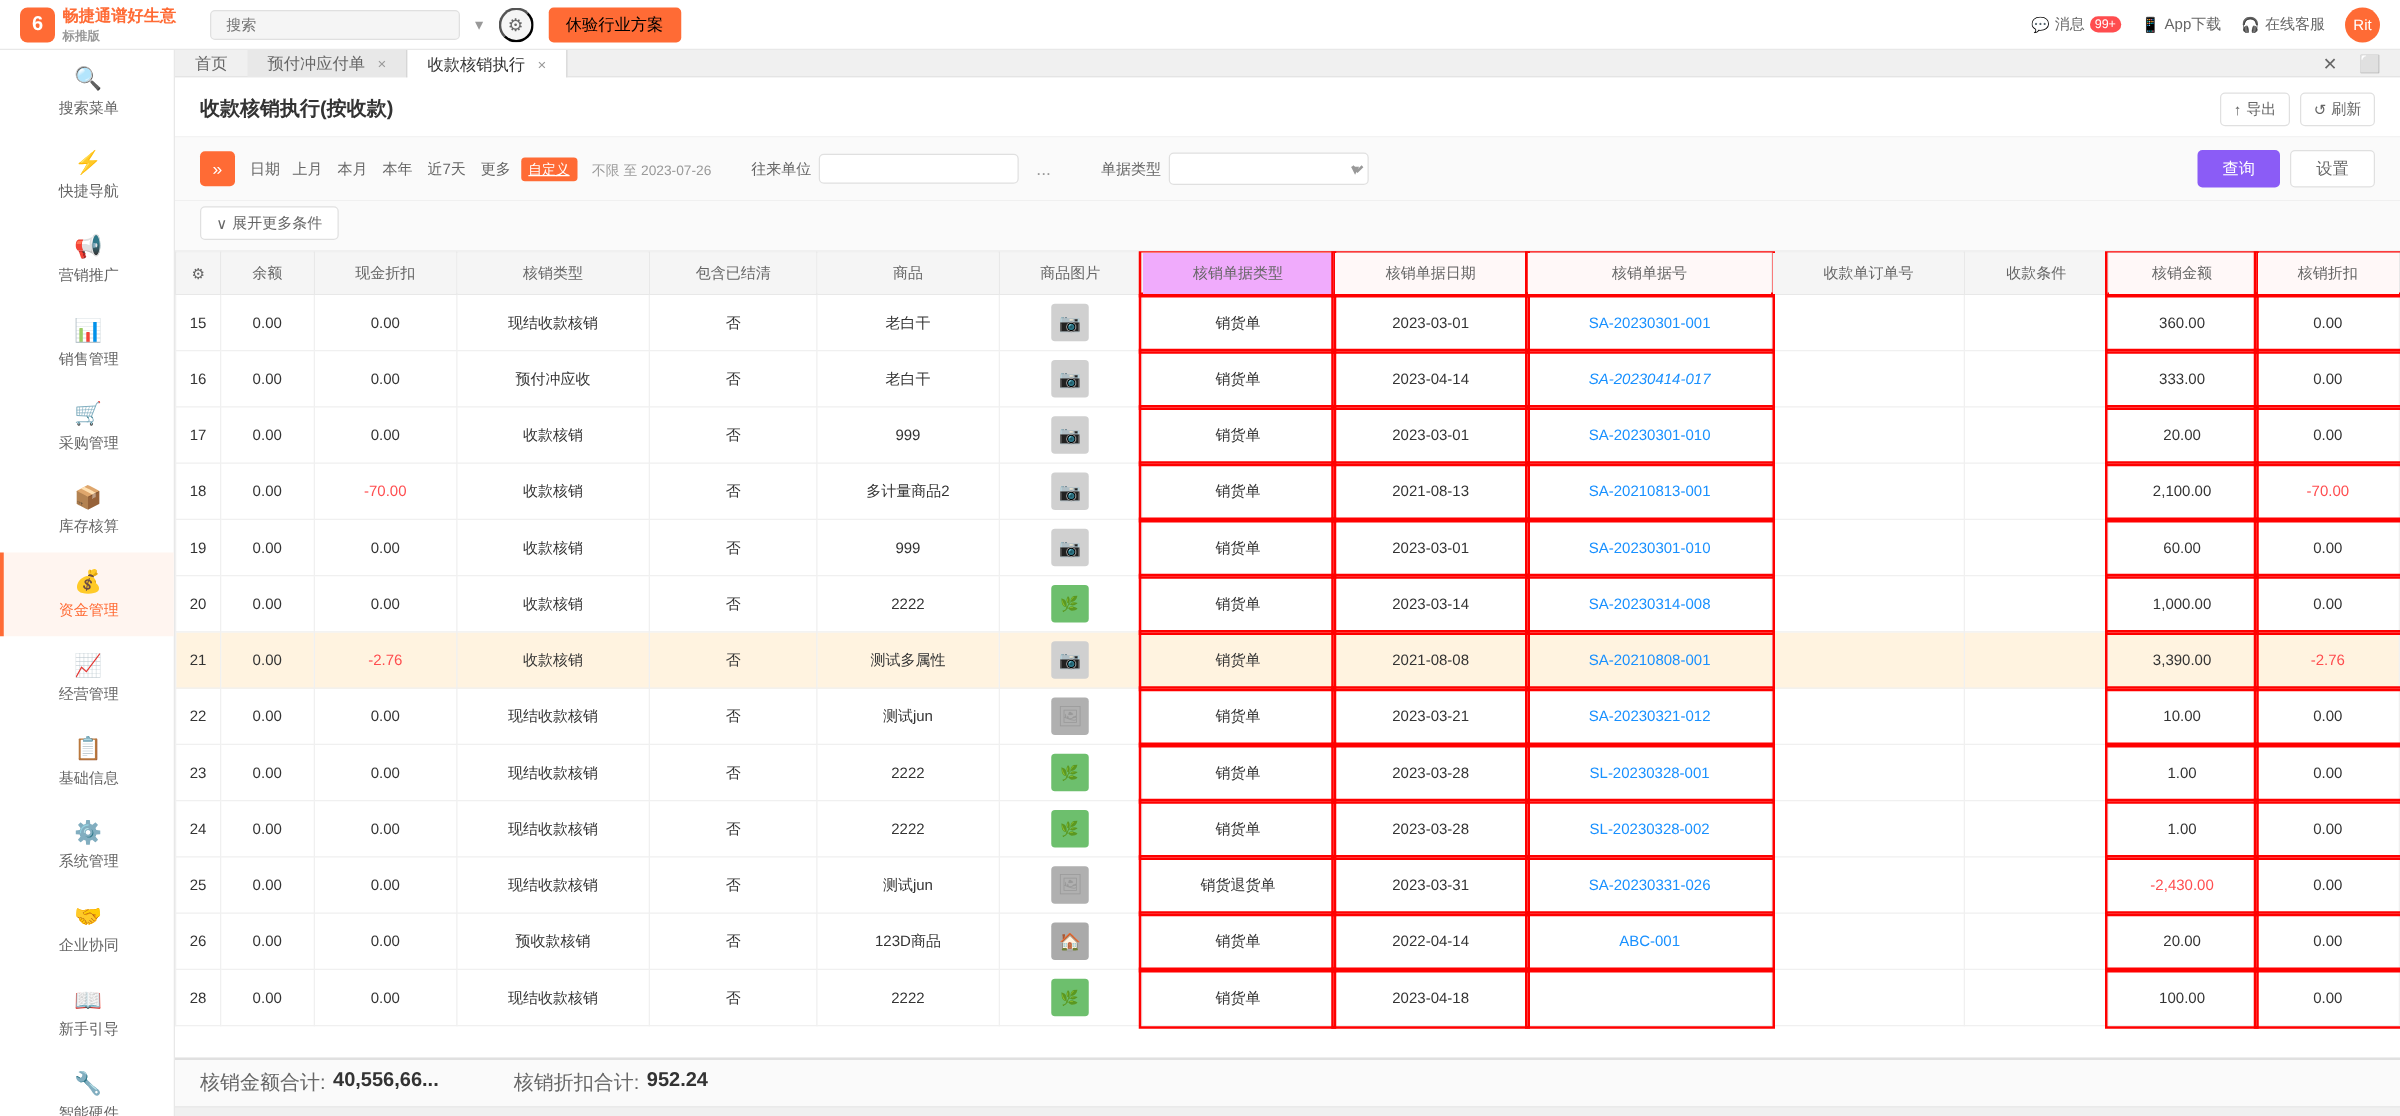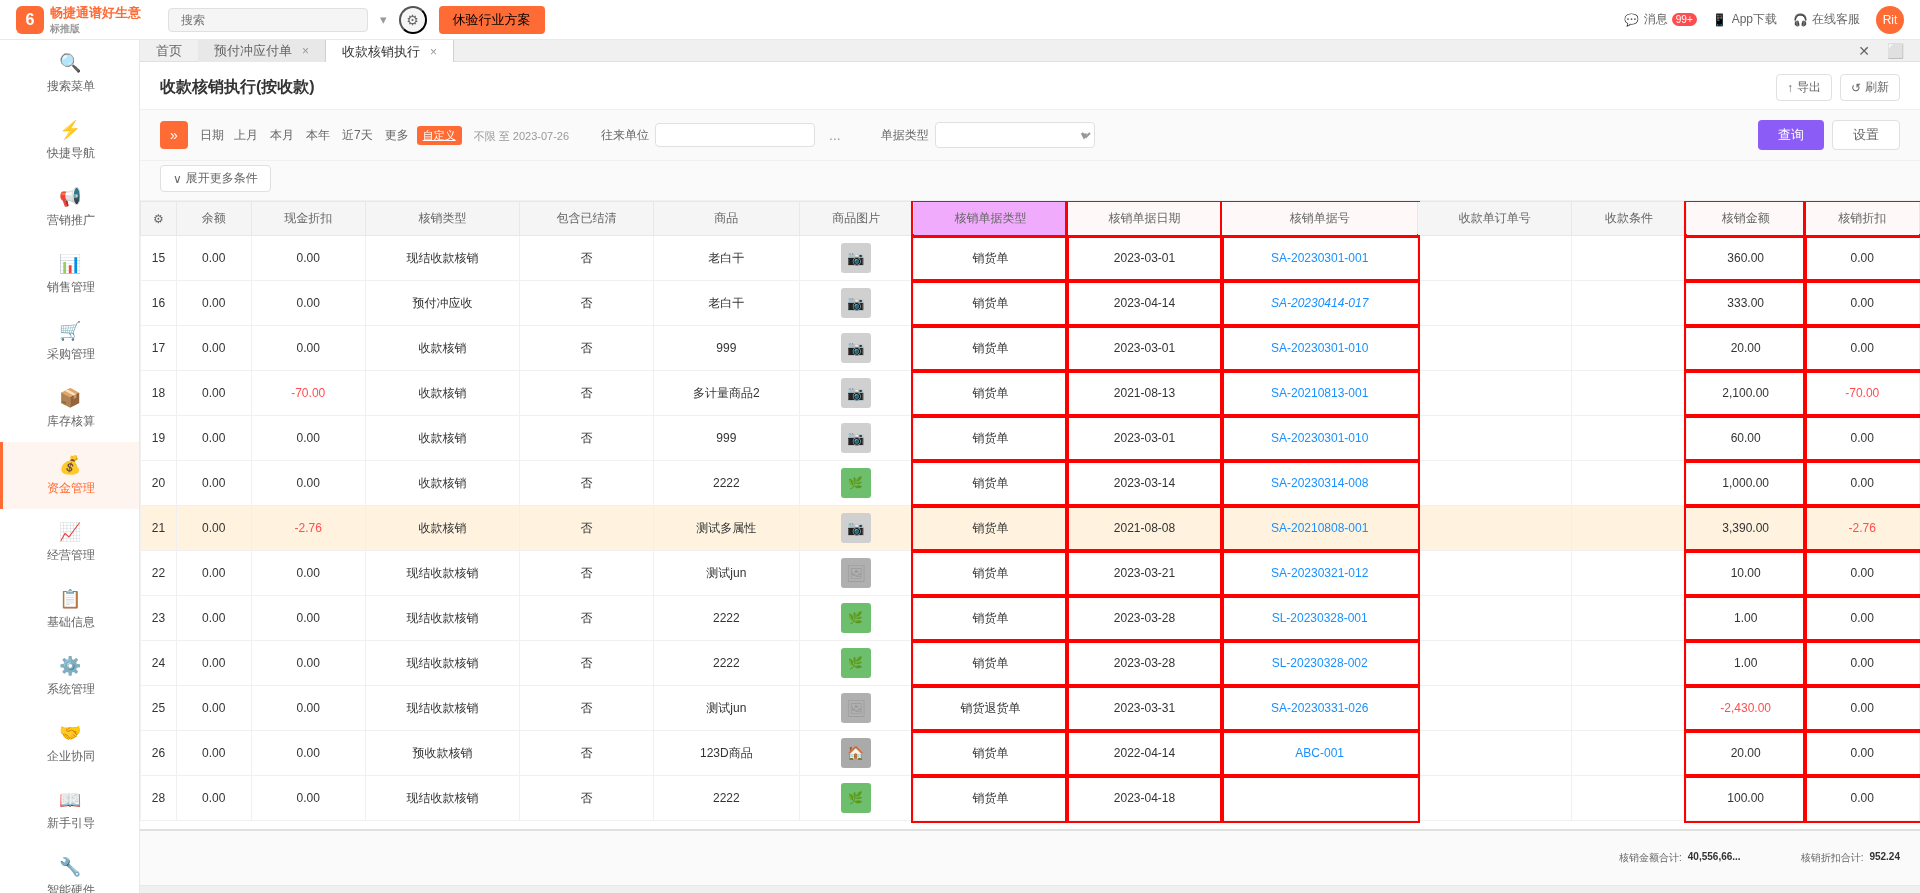--- a/index.html
+++ b/index.html
@@ -66,21 +66,21 @@
     table { width: 100%; border-collapse: collapse; font-size: 12px; }
     thead tr { background: #f5f5f5; }
     th { padding: 8px 10px; text-align: center; border: 1px solid #e8e8e8; color: #666; font-weight: normal; white-space: nowrap; position: sticky; top: 0; background: #f5f5f5; z-index: 1; }
     td { padding: 7px 10px; text-align: center; border: 1px solid #f0f0f0; color: #333; white-space: nowrap; }
     tr.highlighted td { background: #fff3e0; }
     .link-text { color: #1890ff; cursor: pointer; text-decoration: none; }
     .negative { color: #ff4d4f; }
     .settings-col { width: 36px; }
 
     
-    .table-footer { background: #fafafa; border-top: 2px solid #e0e0e0; display: flex; justify-content: flex-end; padding: 20px 20px; gap: 60px; font-size: 10px; }
+    .table-footer { background: #fafafa; border-top: 2px solid #e0e0e0; display: flex; padding: 8px 20px; gap: 60px; font-size: 16px; }
     .footer-item { display: flex; gap: 6px; }
     .footer-label { color: #666; }
     .footer-value { color: #333; font-weight: bold; }
 
     
     .scroll-hint { height: 8px; background: #f0f0f0; border-top: 1px solid #e8e8e8; }
 
     .img-placeholder { width: 30px; height: 30px; background: #e8e8e8; border-radius: 3px; display: inline-flex; align-items: center; justify-content: center; color: #999; font-size: 16px; }
 
     .filter-row-2 { display: flex; align-items: center; gap: 8px; padding: 4px 20px 8px; background: #fafafa; border-bottom: 1px solid #f0f0f0; }

